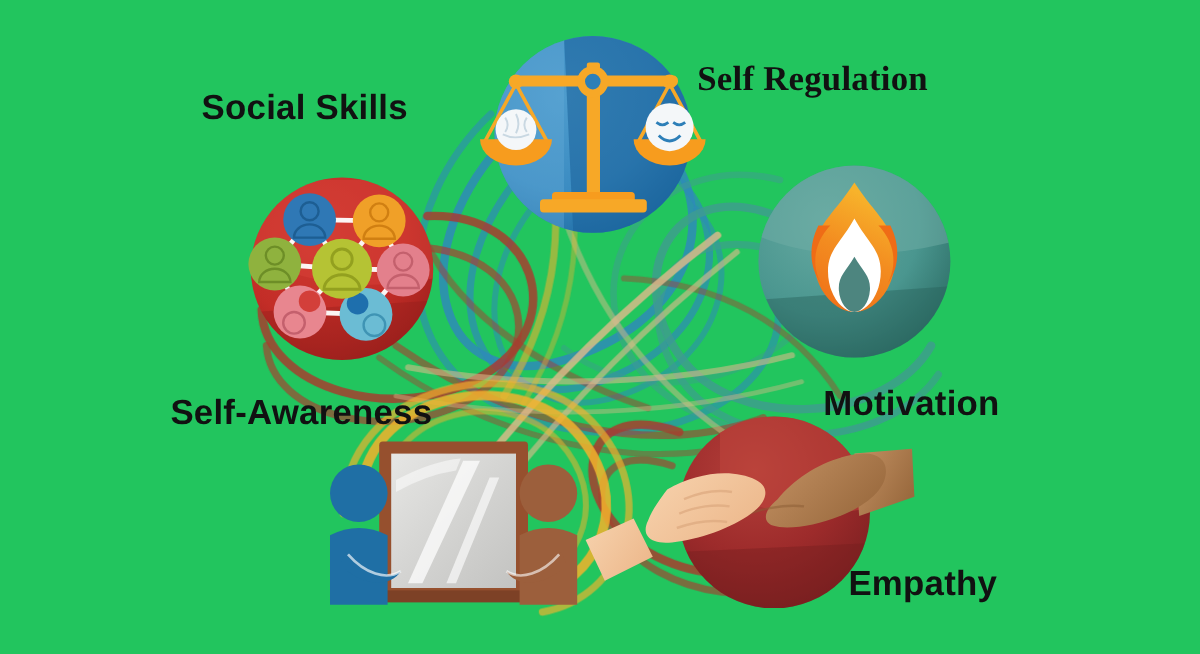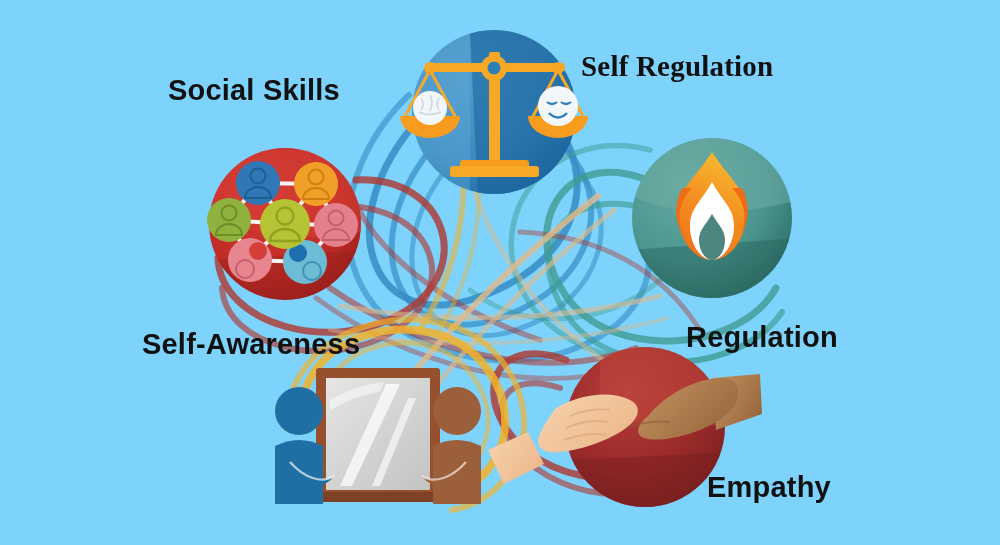--- a/index.html
+++ b/index.html
@@ -11,21 +11,21 @@
   body {
     width: 1000px;
     height: 545px;
     overflow: hidden;
     font-family: "Liberation Sans", sans-serif;
   }
   #stage {
     position: relative;
     width: 1000px;
     height: 545px;
-    background: #7dd3fc;
+    background: #22c55e;
   }
   #diagram-svg {
     position: absolute;
     left: 0;
     top: 0;
     width: 1000px;
     height: 545px;
   }
   .node-label {
     position: absolute;
@@ -300,19 +300,19 @@
         <path d="M468 460 c -14 18 -34 24 -46 16 c 10 16 38 10 50 -6 z" fill="#9c5f3c"></path>
         <path d="M466 462 c -14 16 -32 22 -44 14" stroke="#ffffff" stroke-width="2.2" fill="none" opacity="0.6"></path>
       </g>
     </g>
   </svg>
 
   <div class="node-label" id="label-social-skills">Social Skills</div>
 
   <div class="node-label" id="label-self-regulation">Self Regulation</div>
 
-  <div class="node-label" id="label-motivation">Regulation</div>
+  <div class="node-label" id="label-motivation">Motivation</div>
 
   <div class="node-label" id="label-self-awareness">Self-Awareness</div>
 
   <div class="node-label" id="label-empathy">Empathy</div>
 
 </div>
 
 </body></html>

